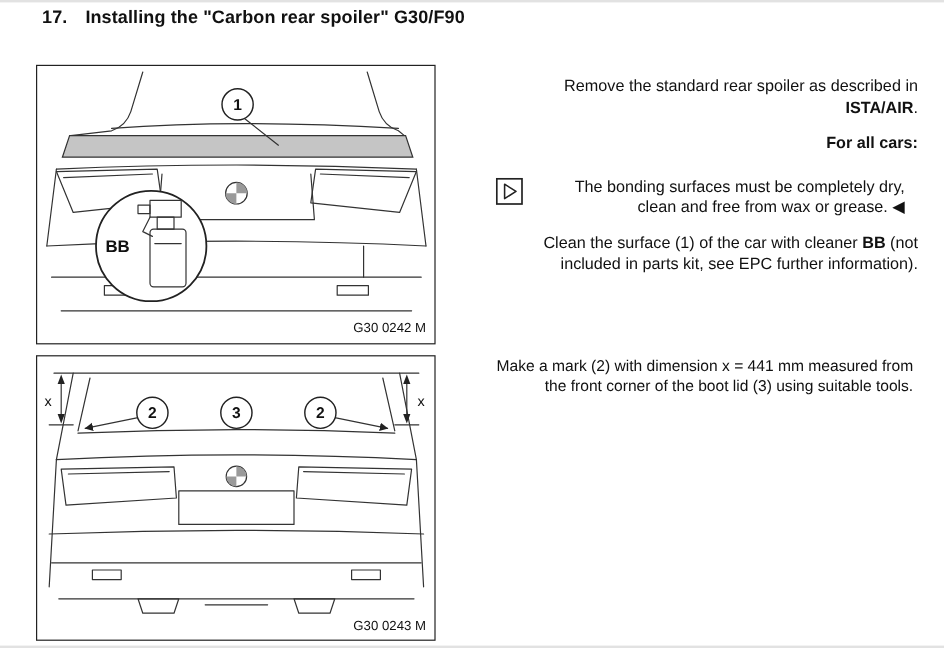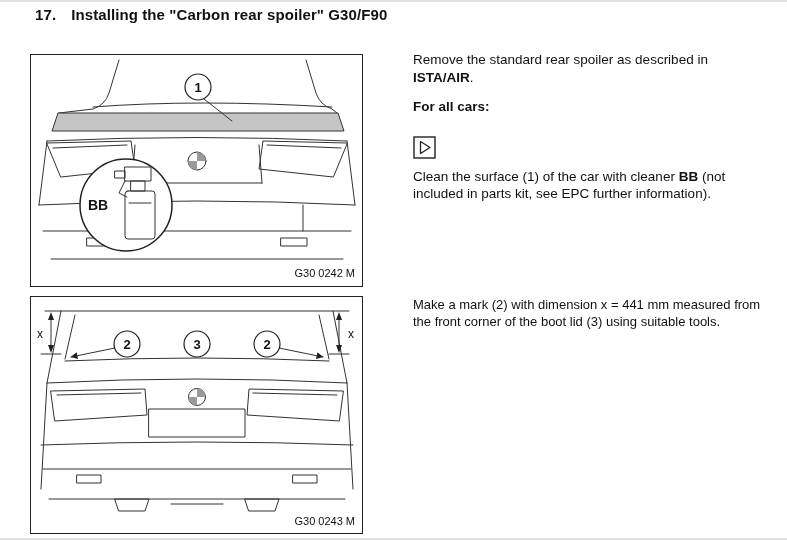--- a/index.html
+++ b/index.html
@@ -1,33 +1,33 @@
 <!DOCTYPE html>
 <html><head>
 <meta charset="utf-8">
 <style>
   * { margin:0; padding:0; box-sizing:border-box; }
   html,body { background:#ffffff; }
   body { font-family:"Liberation Sans", sans-serif; color:#111; }
-  .page { position:relative; width:787px; height:540px; background:#fff; overflow:hidden; }
+  .page { position:relative; width:787px; height:540px; background:#fff; overflow:hidden;text-align:right; }
   .edge { position:absolute; left:0; right:0; height:2px; background:#e2e2e2; }
   .edge.top { top:0; } .edge.bottom { bottom:0; }
 
   .heading { position:absolute; left:35px; top:6px; font-size:15px; font-weight:bold;
              display:flex; gap:15px; letter-spacing:0.1px; }
 
   .fig { position:absolute; border:1px solid #222; background:#fff; }
   .fig1 { left:30px; top:54px;  width:333px; height:233px; }
   .fig2 { left:30px; top:296px; width:333px; height:238px; }
   .fig svg { display:block; }
 
   .rcol { position:absolute; left:413px; top:51px; width:352px; font-size:13.5px; line-height:1.3; }
   .h-bold { font-size:13.5px; font-weight:bold; margin-bottom:5px; }
   .h-all  { margin-top:11px; margin-bottom:19px; }
-  .p-body { margin-bottom:12px; }
+  .p-body { margin-bottom:12px;margin-top:12px; }
   b { font-weight:bold; }
 
   .note { display:flex; gap:10px; margin-bottom:9px; }
   .note-icon { flex:0 0 auto; margin-top:1px; }
   .note-text { width:308px; }
 
   .block2 { position:absolute; left:413px; top:297px; width:348px; font-size:13px; line-height:1.3; }
 
   svg text { font-family:"Liberation Sans", sans-serif; fill:#111; }
   .ln { fill:none; stroke:#333; stroke-width:1; stroke-linecap:round; stroke-linejoin:round; }
@@ -167,19 +167,20 @@
   <div class="rcol">
     <div class="p-body"><span>Remove the standard rear spoiler as described in </span><b>ISTA/AIR</b><span>.</span></div>
 
     <div class="h-bold h-all">For all cars:</div>
 
     <div class="note">
       <svg class="note-icon" width="23" height="23" viewBox="0 0 23 23">
         <rect x="1" y="1" width="21" height="21" fill="#fff" stroke="#222" stroke-width="1.4"></rect>
         <path d="M7.5 5.5 L17 11.5 L7.5 17.5 Z" fill="#fff" stroke="#222" stroke-width="1.3" stroke-linejoin="round"></path>
       </svg>
+      <div class="note-text">The bonding surfaces must be completely dry, clean and free from wax or grease. ◀</div>
     </div>
 
     <div class="p-body"><span>Clean the surface (1) of the car with cleaner </span><b>BB</b><span> (not included in parts kit, see EPC further information).</span></div>
   </div>
 
   <div class="block2">Make a mark (2) with dimension x = 441 mm measured from the front corner of the boot lid (3) using suitable tools.</div>
 </div>
 
 </body></html>

